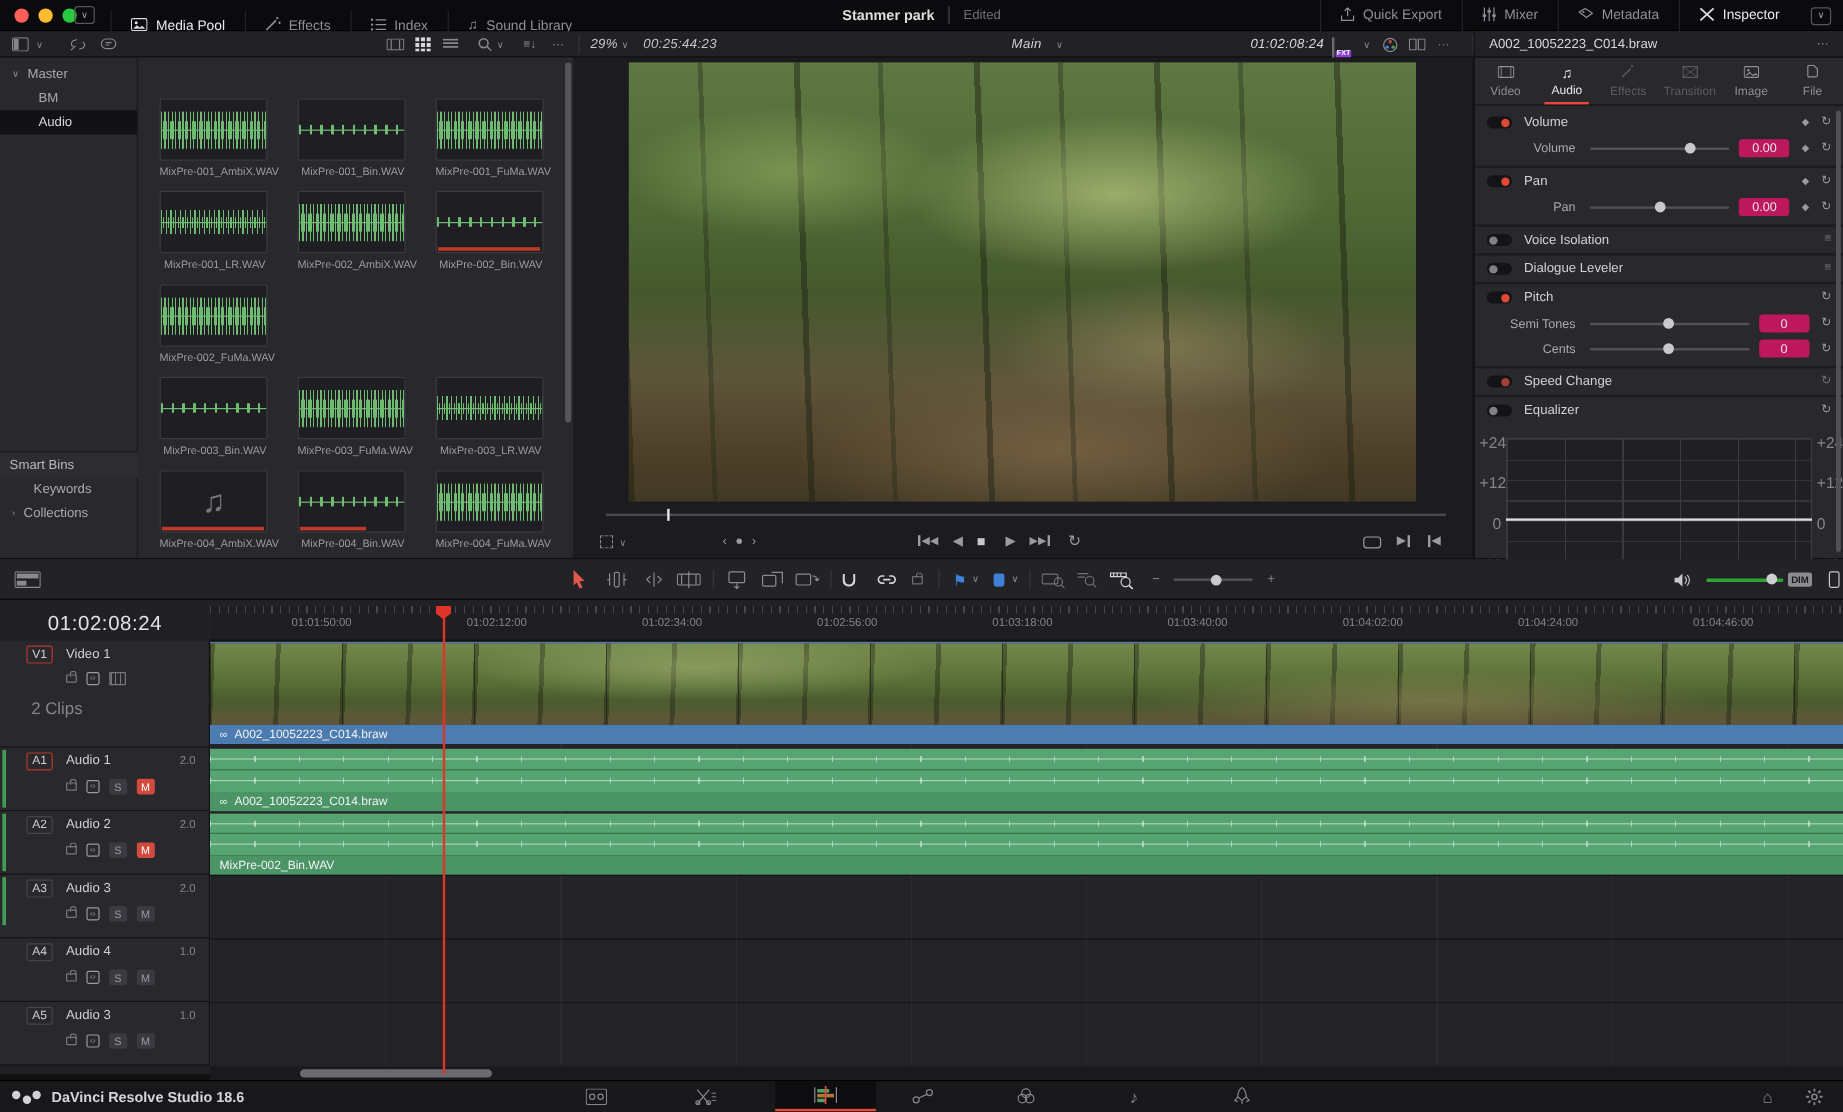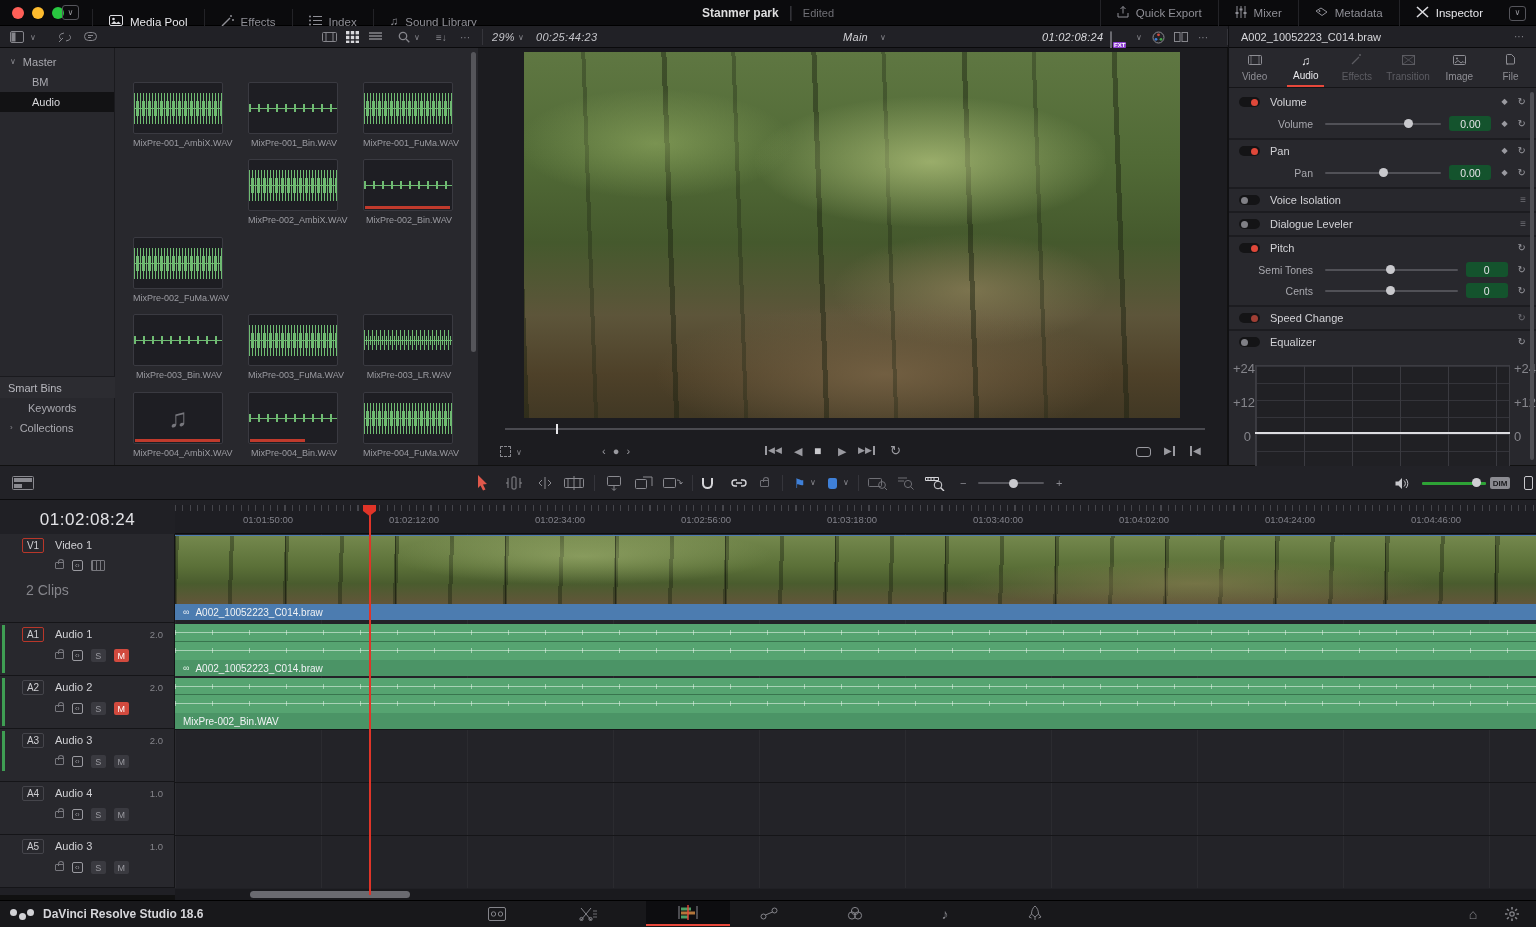--- a/index.html
+++ b/index.html
@@ -88,21 +88,21 @@
   .isec .title{font-size:11px;color:#d2d2d6;margin-left:10px;flex:1;}
   .toggle{width:21px;height:10px;border-radius:5px;background:#141416;position:relative;flex:none;}
   .toggle .dot{width:7px;height:7px;border-radius:50%;position:absolute;top:1.5px;}
   .toggle.on .dot{right:2px;background:#e0483a;}
   .toggle.off .dot{left:2px;background:#808086;}
   .toggle.on.dim .dot{background:#a03f35;}
   .r-ic{color:#9a9aa0;font-size:10px;margin-left:10px;flex:none;}
   .iparam{display:flex;align-items:center;height:21px;padding:0 10px;}
   .iparam .plabel{width:86px;text-align:right;font-size:10.5px;color:#a8a8ae;padding-right:12px;flex:none;}
   .iparam .ptrack{flex:1;height:2px;background:#515157;border-radius:1px;position:relative;margin-right:8px;}
-  .pval{width:42px;height:15px;background:#14532d;border-radius:3px;color:#e4e4e8;font-size:10.5px;display:flex;align-items:center;justify-content:center;flex:none;}
+  .pval{width:42px;height:15px;background:#be185d;border-radius:3px;color:#e4e4e8;font-size:10.5px;display:flex;align-items:center;justify-content:center;flex:none;}
   .isep{height:2px;background:#1c1c20;}
   #eq-graph{position:relative;margin:8px 4px 0 4px;height:110px;}
   .eq-lab{position:absolute;font-size:13px;color:#85858b;width:18px;}
   .eq-plot{position:absolute;left:22px;right:22px;top:4px;bottom:-14px;background:
      repeating-linear-gradient(90deg,#3a3a40 0 1px,transparent 1px 48px),
      repeating-linear-gradient(180deg,#34343a 0 1px,transparent 1px 17px),#202024;border:1px solid #3c3c42;}
   .eq-zero{position:absolute;left:22px;right:22px;height:1.5px;background:#dcdce0;top:71px;}
   #insp-scroll{left:1530px;top:92px;width:4px;height:368px;background:#505055;border-radius:2px;}
   
   #tltools{left:0;top:466px;width:1536px;height:34px;background:#222227;border-bottom:1px solid #0c0c0e;}
@@ -369,20 +369,24 @@
       <div class="mp-name">MixPre-001_AmbiX.WAV</div>
     </div>
   <div class="mp-clip" style="left:133px;top:34px">
       <div class="thumb wf wf-sparse"></div>
       <div class="mp-name">MixPre-001_Bin.WAV</div>
     </div>
   <div class="mp-clip" style="left:248px;top:34px">
       <div class="thumb wf"></div>
       <div class="mp-name">MixPre-001_FuMa.WAV</div>
     </div>
+  <div class="mp-clip" style="left:18px;top:111px">
+      <div class="thumb wf wf-med"></div>
+      <div class="mp-name">MixPre-001_LR.WAV</div>
+    </div>
   <div class="mp-clip" style="left:133px;top:111px">
       <div class="thumb wf"></div>
       <div class="mp-name">MixPre-002_AmbiX.WAV</div>
     </div>
   <div class="mp-clip" style="left:248px;top:111px">
       <div class="thumb wf wf-sparse used"></div>
       <div class="mp-name">MixPre-002_Bin.WAV</div>
     </div>
   <div class="mp-clip" style="left:18px;top:189px">
       <div class="thumb wf"></div>

